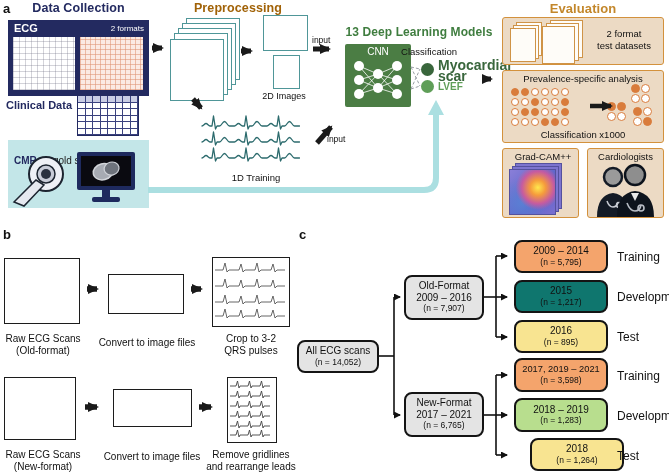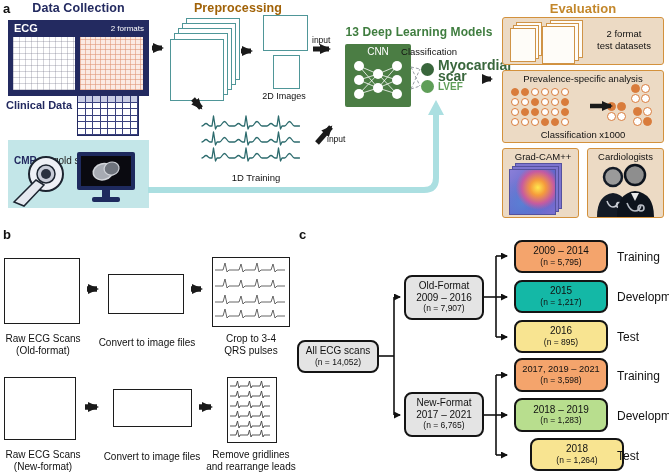--- a/index.html
+++ b/index.html
@@ -316,21 +316,21 @@
       <path d="M2 58 h8 l2-7 2 9 2-2 h10 l2-6 2 8 2-2 h10 l2-7 2 9 2-2 h10 l2-6 2 8 2-2 h8"></path>
     </g>
   </svg>
 </div>
 <div class="cap" style="left:0px;top:333px;width:86px">
   <div>Raw ECG Scans</div>
   <div>(Old-format)</div>
 </div>
 <div class="cap" style="left:95px;top:337px;width:104px">Convert to image files</div>
 <div class="cap" style="left:205px;top:333px;width:92px">
-  <div>Crop to 3-4</div>
+  <div>Crop to 3-2</div>
   <div>QRS pulses</div>
 </div>
 
 <div class="bimg grid-pink" style="left:4px;top:377px;width:72px;height:63px"></div>
 <div class="bimg grid-pink" style="left:113px;top:389px;width:79px;height:38px"></div>
 <div class="bimg" style="left:227px;top:377px;width:50px;height:66px">
   <svg width="46" height="62" viewBox="0 0 46 62">
     <g stroke="#444" stroke-width="0.9" fill="none">
       <path d="M2 8 h6 l1.5-5 1.5 7 1-2 h8 l1.5-5 1.5 7 1-2 h8 l1.5-5 1.5 7 1-2 h6"></path>
       <path d="M2 18 h6 l1.5-5 1.5 7 1-2 h8 l1.5-5 1.5 7 1-2 h8 l1.5-5 1.5 7 1-2 h6"></path>
@@ -363,21 +363,21 @@
 <div class="cbox" style="left:404px;top:392px;width:80px;height:45px">
   <div class="l1">New-Format</div>
   <div class="l1">2017 – 2021</div>
   <div class="ln">(n = 6,765)</div>
 </div>
 
 <div class="cbox" style="left:514px;top:240px;width:94px;height:33px;background:#f4a46c">
   <div class="l1">2009 – 2014</div>
   <div class="ln">(n = 5,795)</div>
 </div>
-<div class="cbox" style="left:514px;top:280px;width:94px;height:33px;background:#14b8a6">
+<div class="cbox" style="left:514px;top:280px;width:94px;height:33px;background:#0f766e">
   <div class="l1">2015</div>
   <div class="ln">(n = 1,217)</div>
 </div>
 <div class="cbox" style="left:514px;top:320px;width:94px;height:33px;background:#f8e491">
   <div class="l1">2016</div>
   <div class="ln">(n = 895)</div>
 </div>
 <div class="cbox" style="left:514px;top:358px;width:94px;height:34px;background:#f4a46c">
   <div class="l1" style="font-size:9.3px">2017, 2019 – 2021</div>
   <div class="ln">(n = 3,598)</div>

